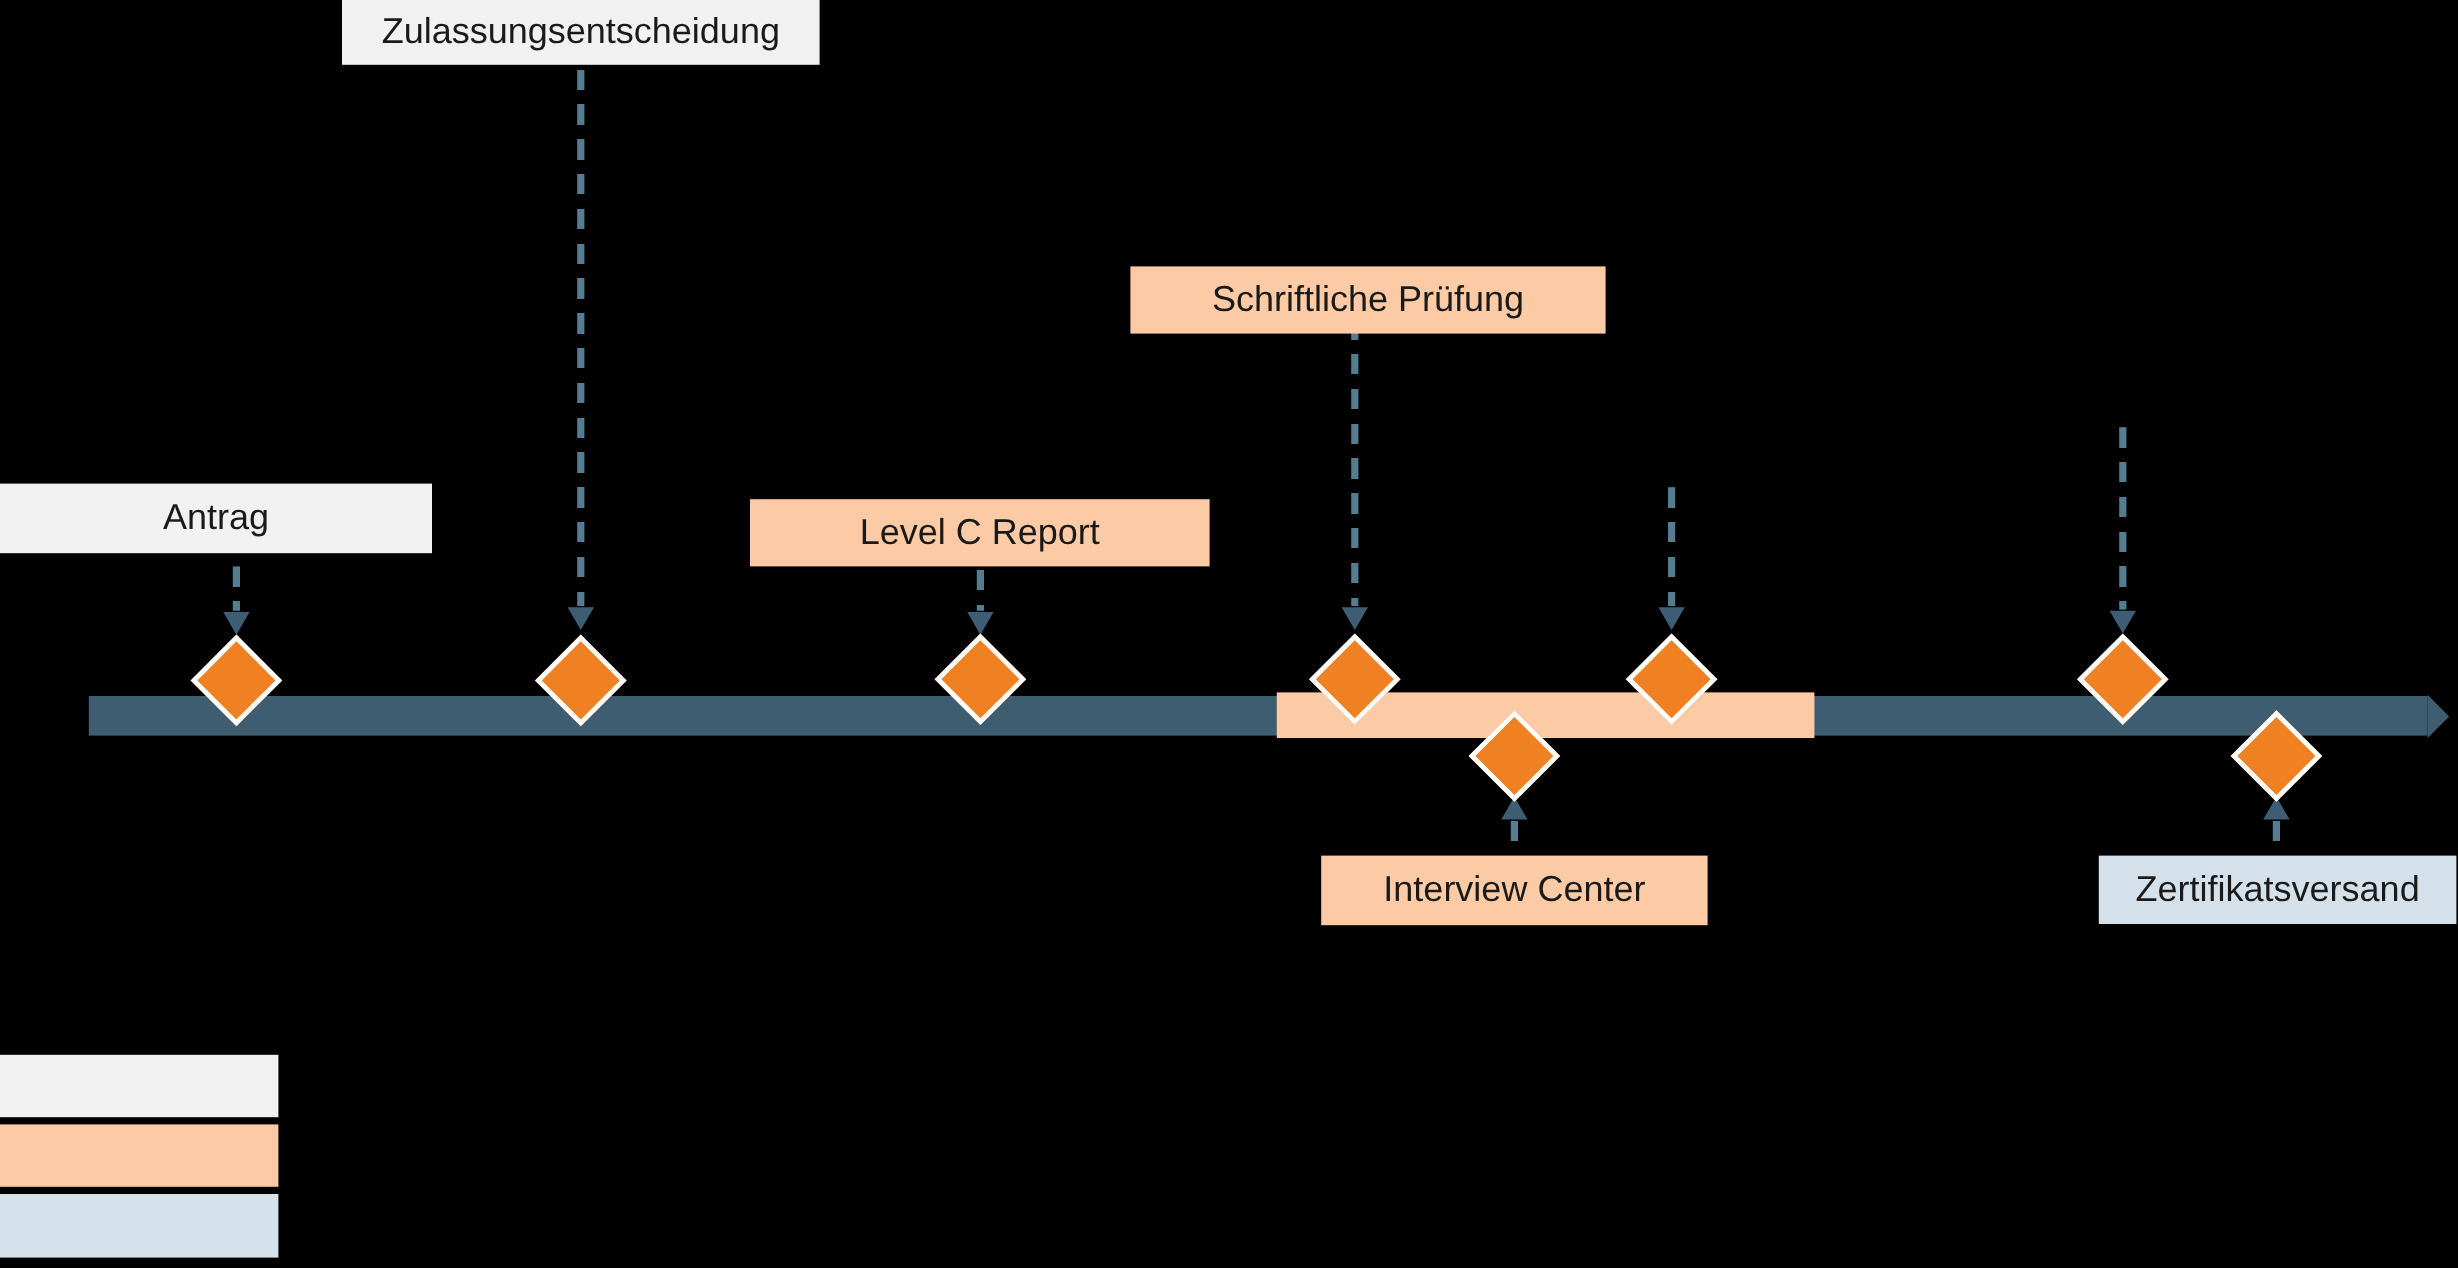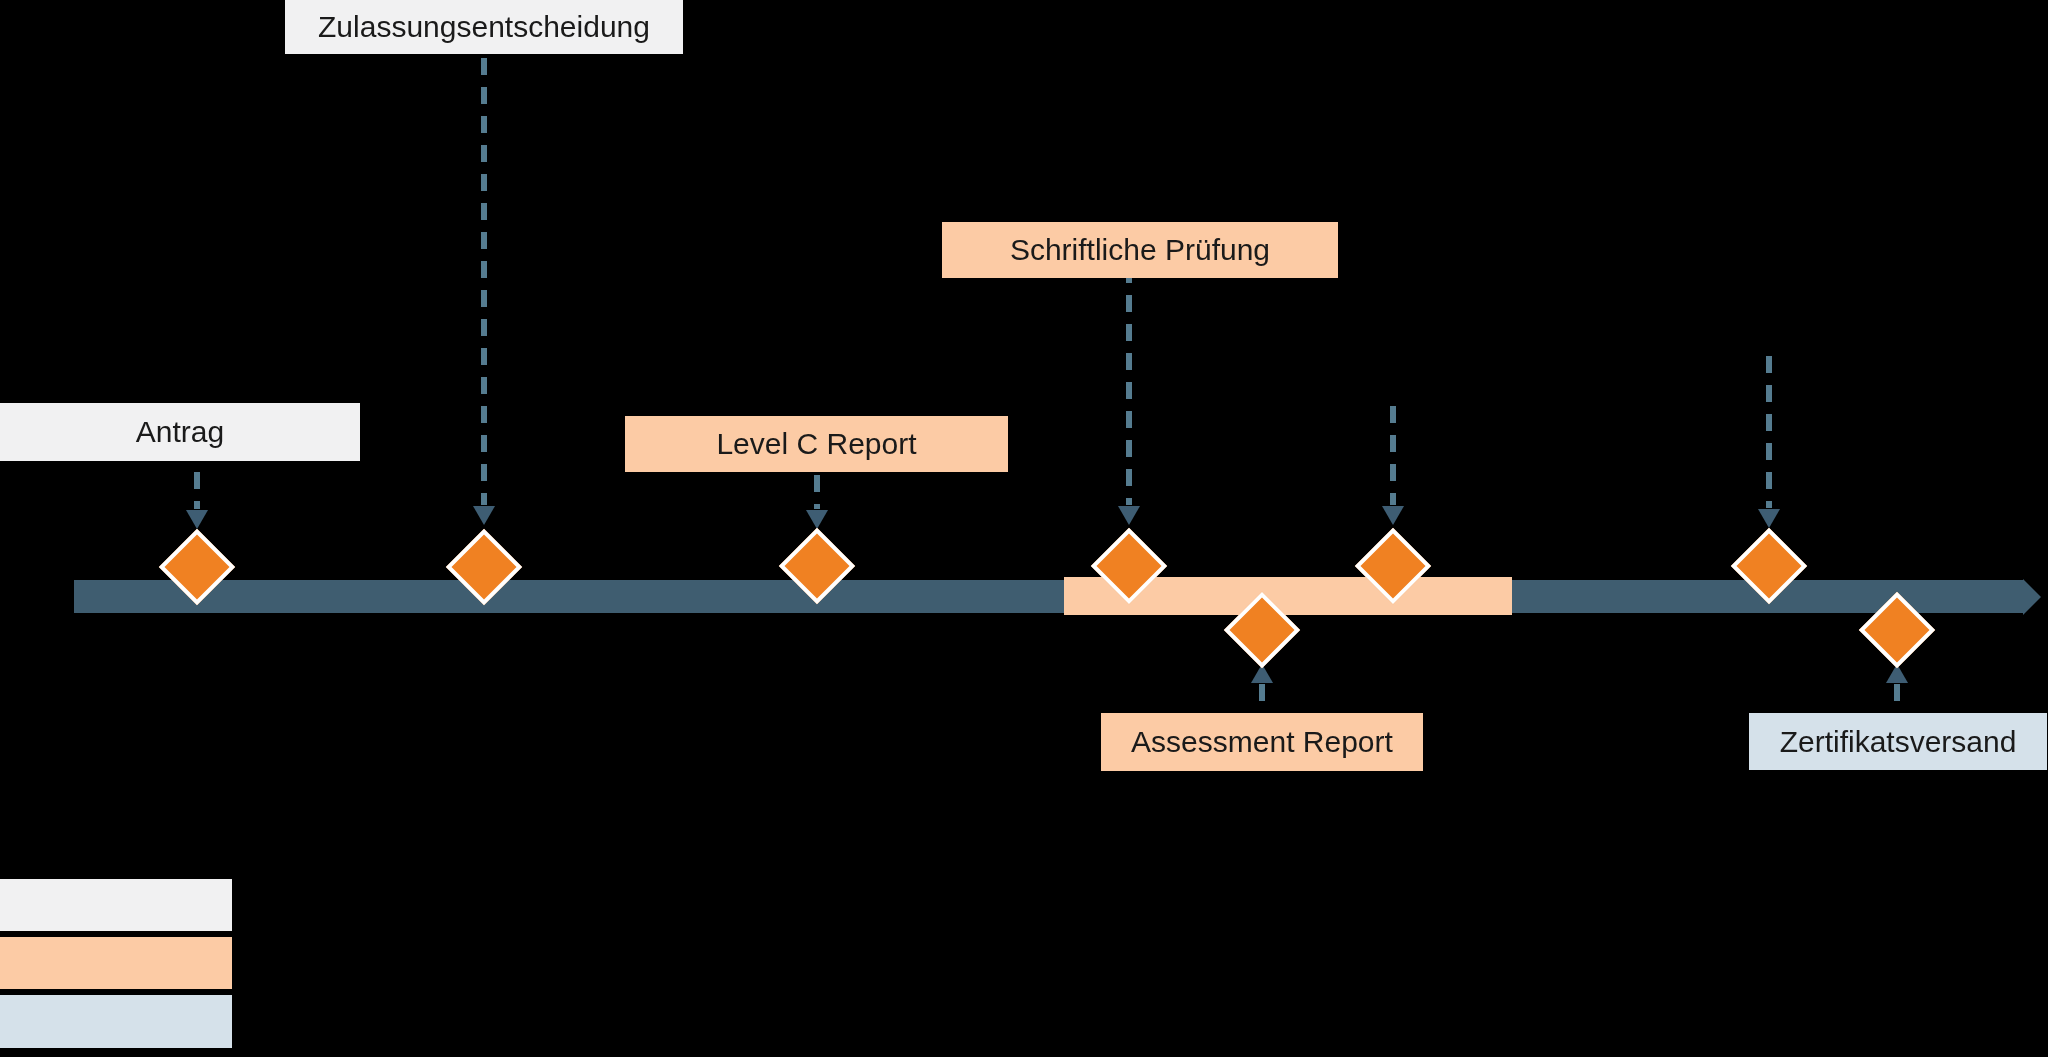--- a/index.html
+++ b/index.html
@@ -136,21 +136,21 @@
   <div class="diamond" style="left:1870px; top:603px;"></div>
 
   <div class="mbox gray" style="left:0px; top:403px; width:360px; height:58px;">Antrag</div>
 
   <div class="mbox gray" style="left:285px; top:0px; width:398px; height:54px;">Zulassungsentscheidung</div>
 
   <div class="mbox peach" style="left:625px; top:416px; width:383px; height:56px;">Level C Report</div>
 
   <div class="mbox peach" style="left:942px; top:178px; width:396px; height:56px;margin-top:44px;">Schriftliche Prüfung</div>
 
-  <div class="mbox peach" style="left:1101px; top:713px; width:322px; height:58px;">Assessment Report</div>
+  <div class="mbox peach" style="left:1101px; top:713px; width:322px; height:58px;">Interview Center</div>
 
 
 
   <div class="mbox blue" style="left:1749px; top:713px; width:298px; height:57px;">Zertifikatsversand</div>
 
   <div class="swatch gray" style="top:879px; height:52px;"></div>
   <div class="swatch peach" style="top:937px; height:52px;"></div>
   <div class="swatch blue" style="top:995px; height:53px;"></div>
 
 </div>

